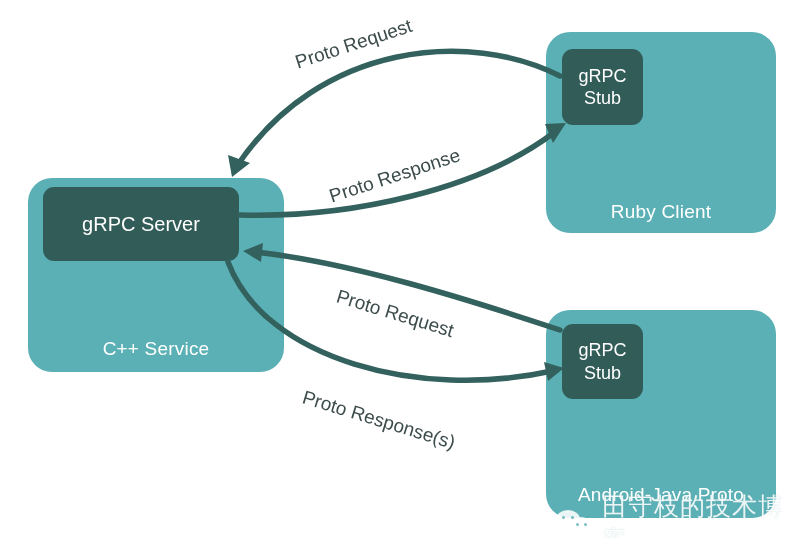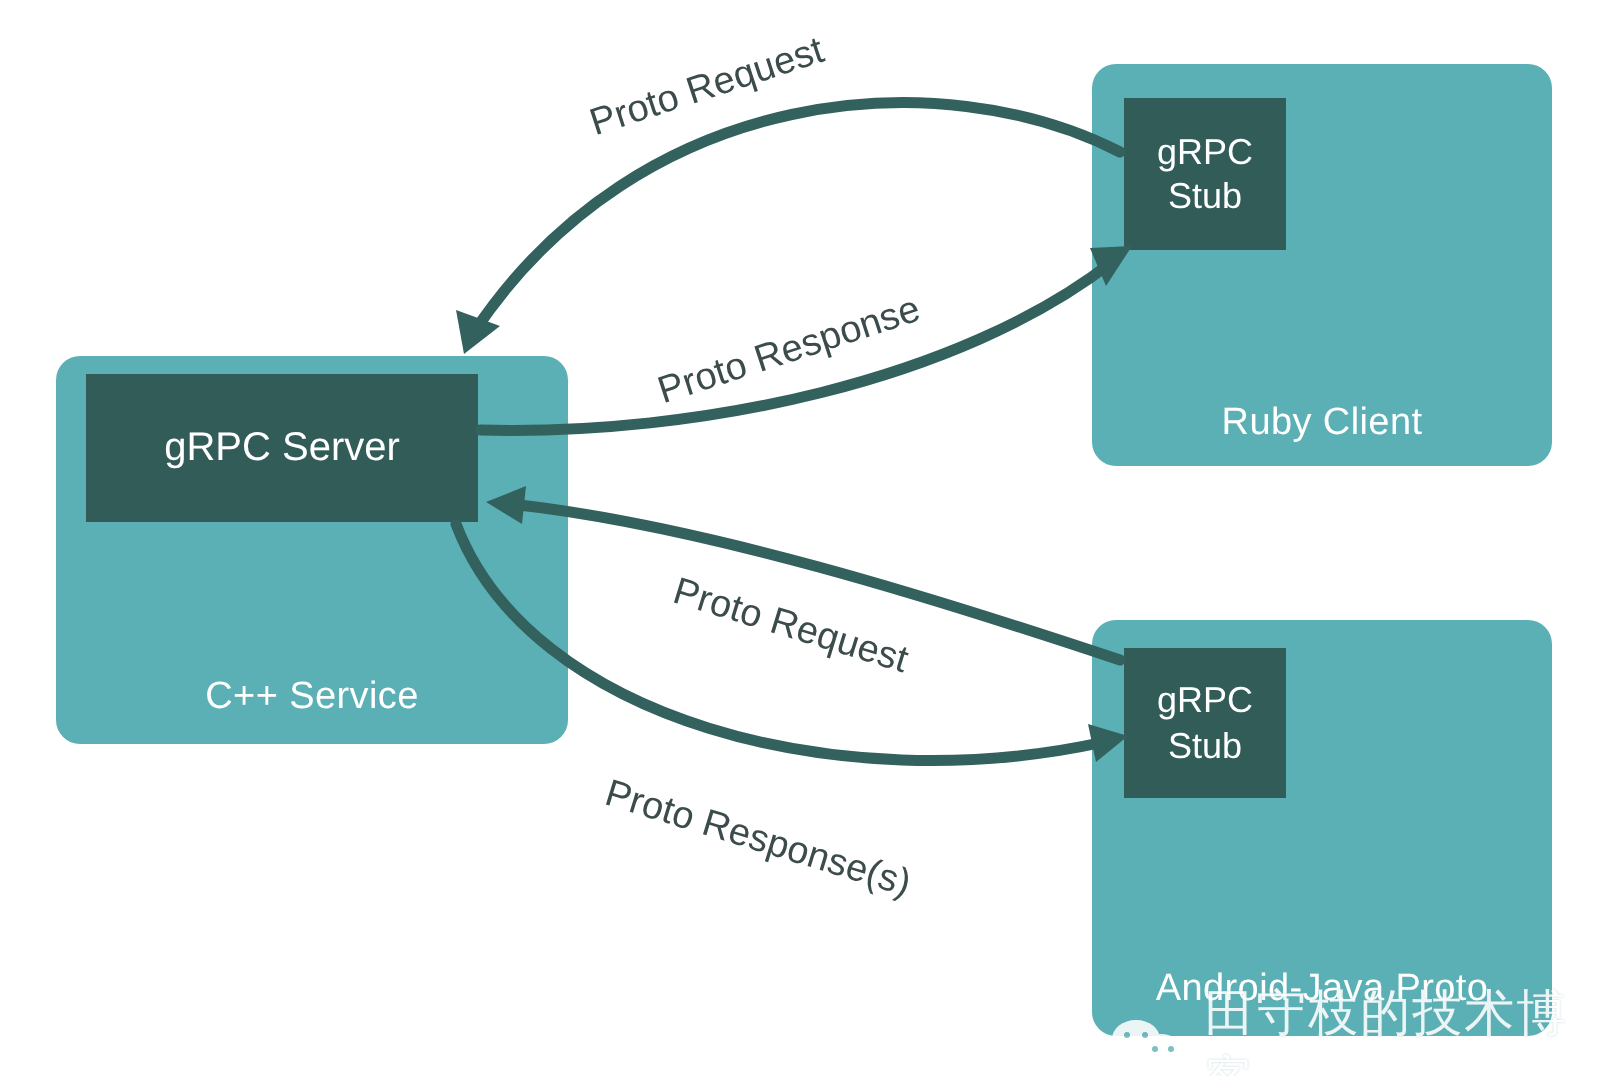--- a/index.html
+++ b/index.html
@@ -13,21 +13,21 @@
   #canvas {
     position: relative;
     width: 800px;
     height: 538px;
     background: #ffffff;
     overflow: hidden;
   }
   
   .container-box {
     position: absolute;
-    border-radius: 12px;
+    border-radius: 24px;
     background: #5BB0B5;
   }
   #cpp-service-box  { left: 28px;  top: 178px; width: 228px; height: 194px; padding-left: 28px; }
   #ruby-client-box  { left: 546px; top: 32px;  width: 230px; height: 201px; }
   #android-client-box { left: 546px; top: 310px; width: 230px; height: 208px; }
 
   .container-label {
     position: absolute;
     left: 0;
     right: 0;
@@ -38,21 +38,21 @@
     white-space: nowrap;
   }
   #cpp-service-box .container-label      { bottom: 12px; }
   #ruby-client-box .container-label      { bottom: 10px; }
   #android-client-box .container-label   { bottom: 12px; }
 
   
   .node-box {
     position: absolute;
     background: #325C58;
-    border-radius: 0;
+    border-radius: 11px;
     color: #ffffff;
     display: flex;
     align-items: center;
     justify-content: center;
     text-align: center;
     line-height: 1.25;
   }
   #grpc-server-node {
     left: 43px; top: 187px; width: 196px; height: 74px;
     font-size: 20px;

